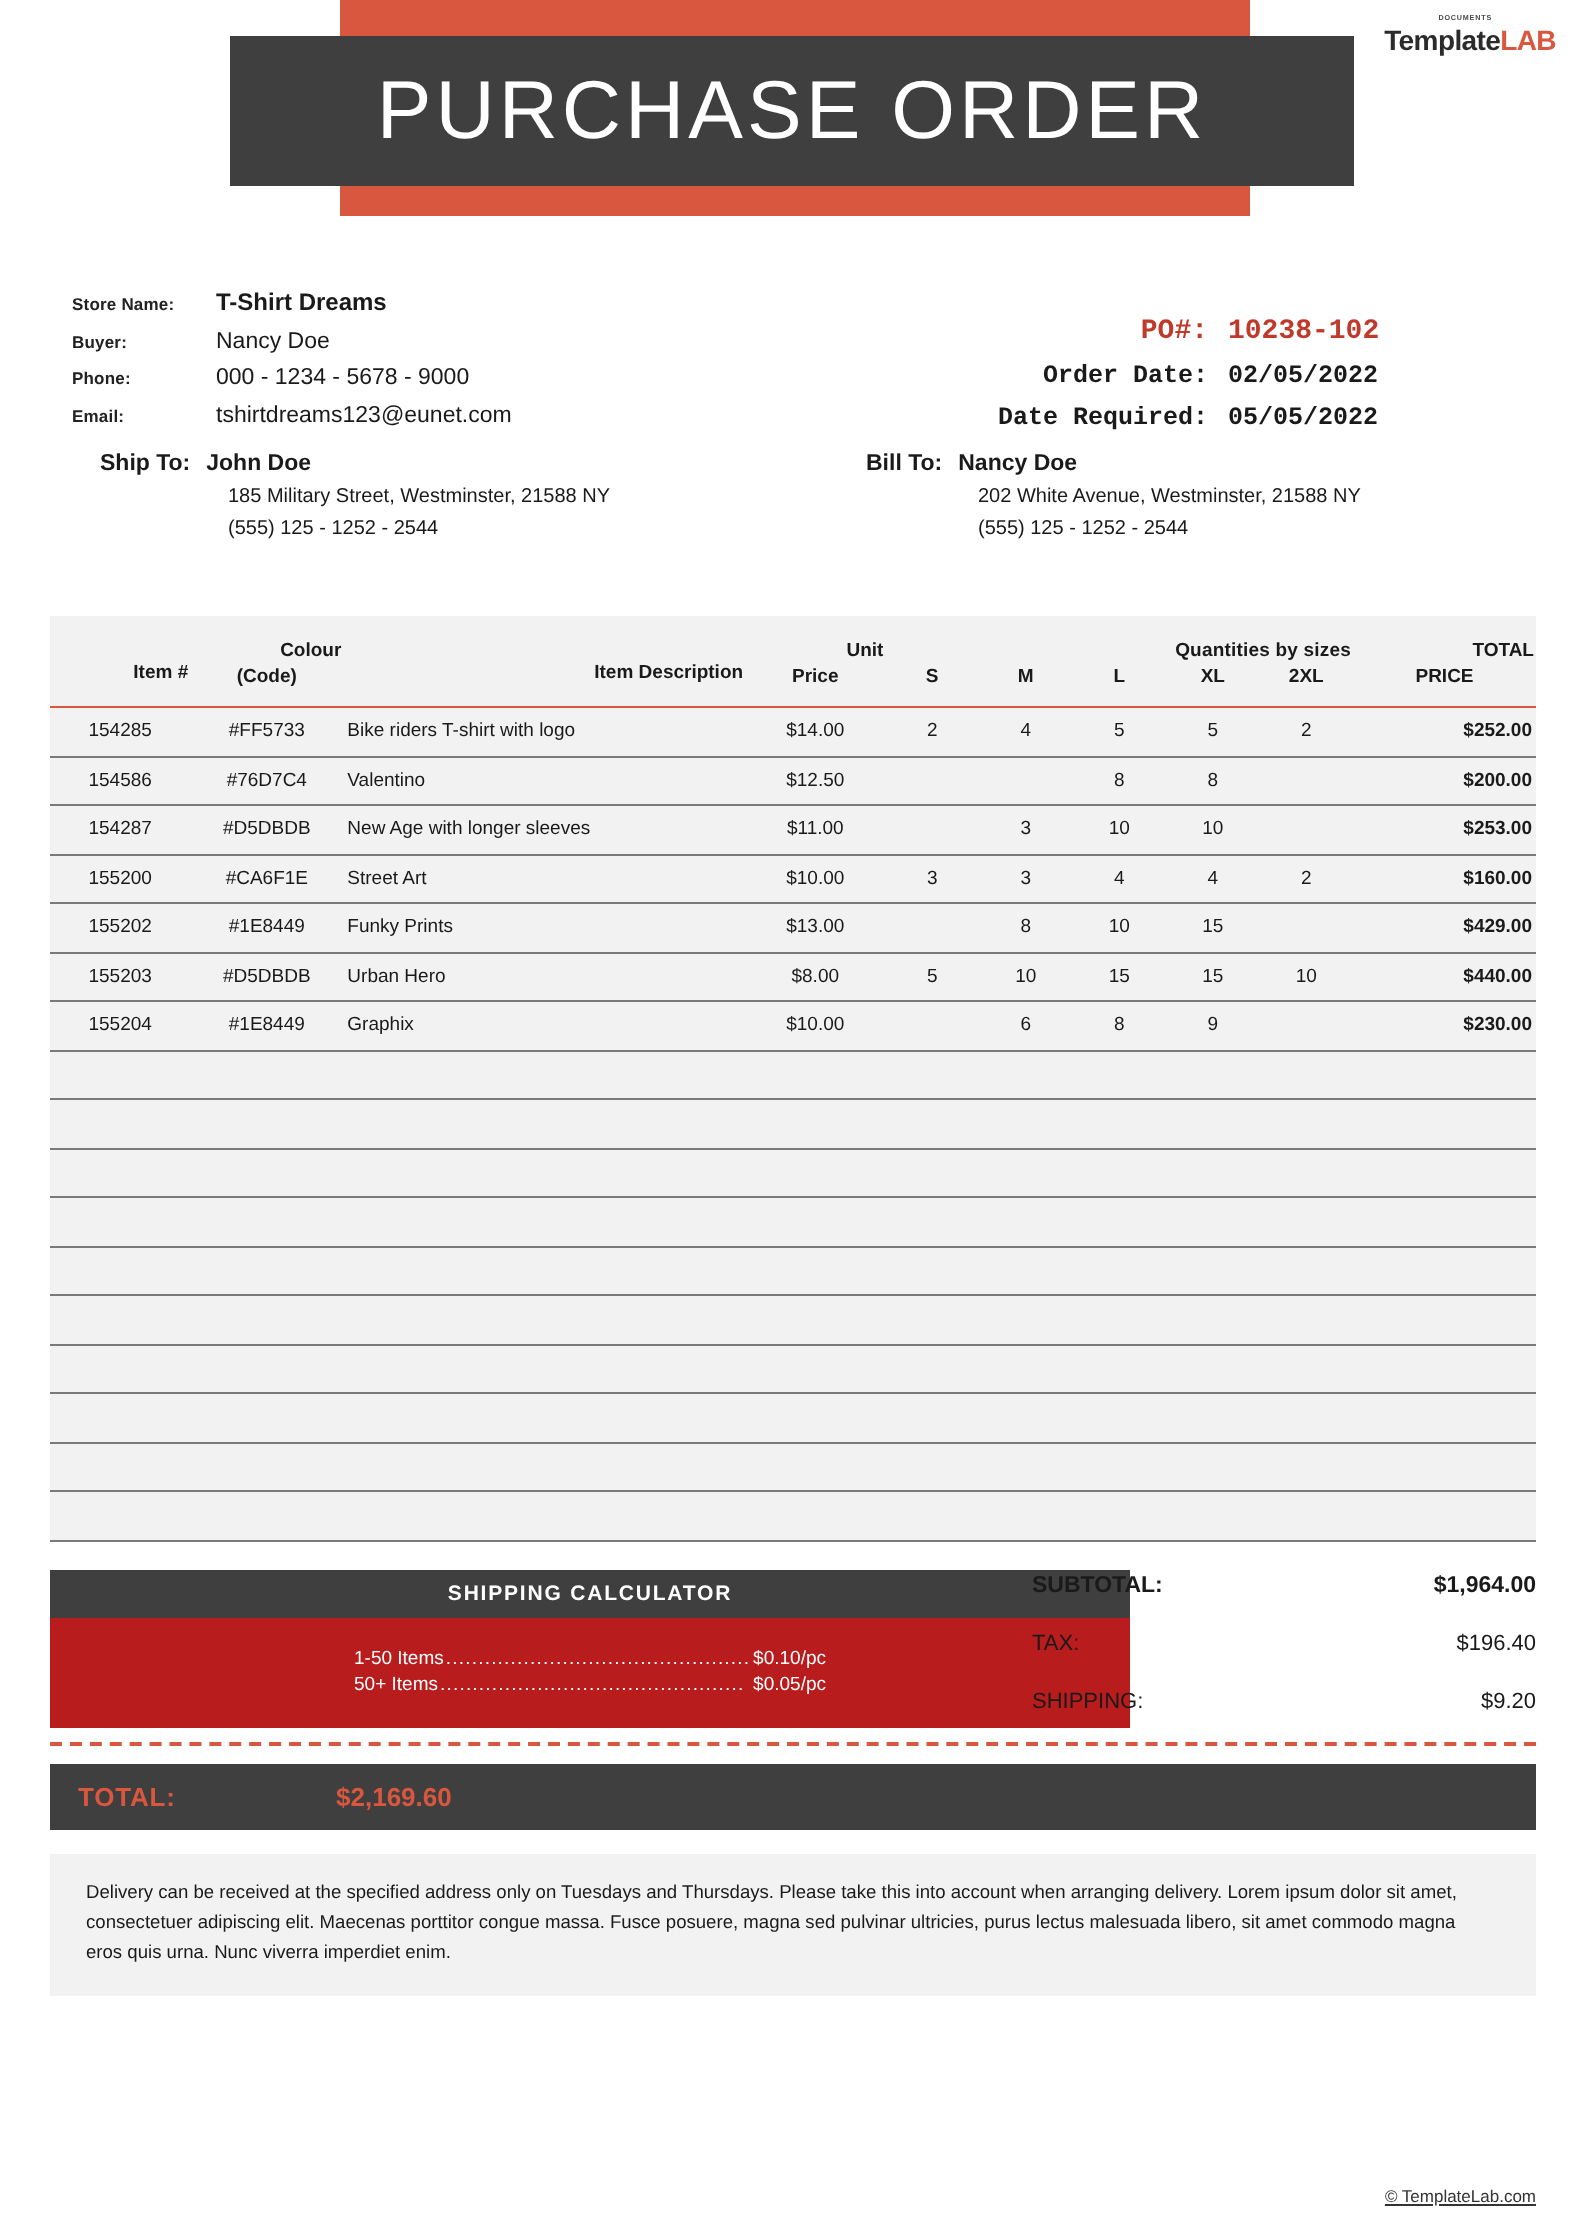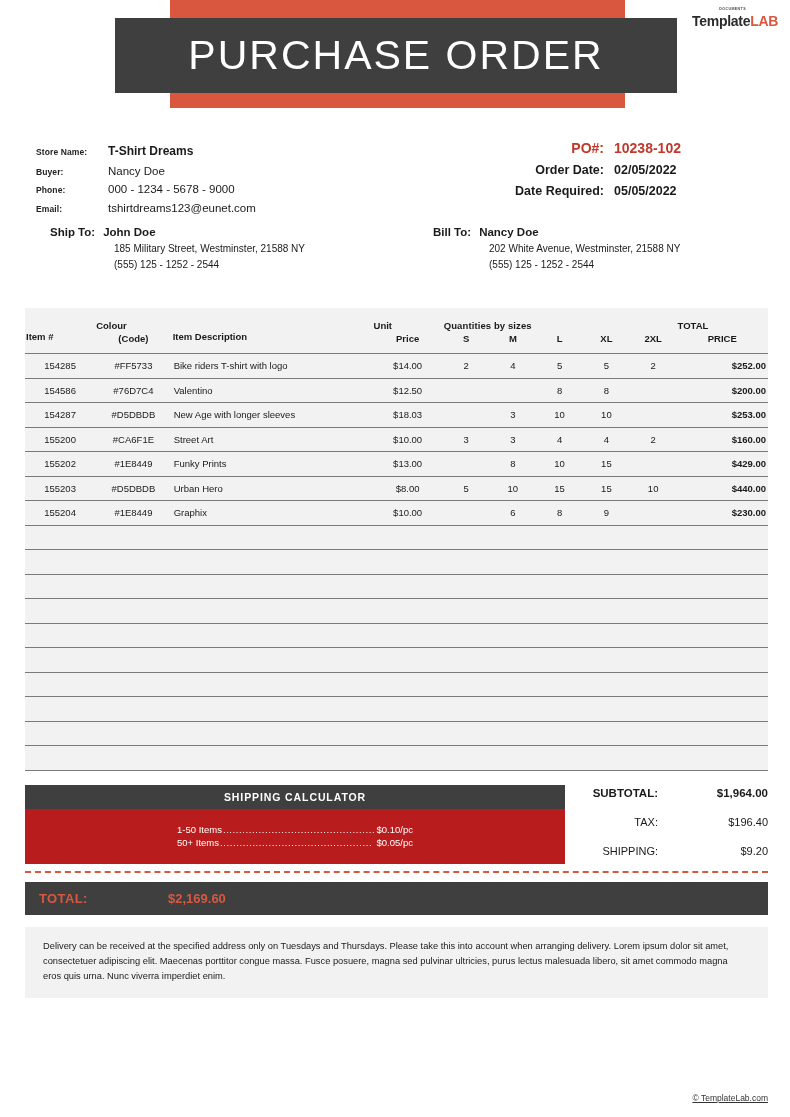--- a/index.html
+++ b/index.html
@@ -93,22 +93,23 @@
   }
   .info-val {
     font-size: 11.5px;
     color: #1a1a1a;
   }
   .info-val.bold { font-weight: bold; font-size: 12px; }
 
   .info-right {
     position: absolute;
     right: 90px;
-    top: 22px;
+    top: 40px;
     text-align: right;
+    font-family: Liberation Mono, monospace;
   }
   .po-row {
     display: flex;
     justify-content: flex-end;
     align-items: baseline;
     margin-bottom: 7px;
   }
   .po-lbl {
     font-size: 12.5px;
     font-weight: bold;
@@ -158,21 +159,21 @@
     margin: 10px 22px 0 25px;
     background: #F2F2F2;
   }
   table.items {
     width: 100%;
     border-collapse: collapse;
     font-size: 9.5px;
   }
   .thead-top td {
     background: #F2F2F2;
-    text-align: left;
+    text-align: right;
     font-weight: bold;
     font-size: 9.5px;
     padding-top: 12px;
     padding-bottom: 1px;
     border: none;
   }
   .thead-bot td {
     background: #F2F2F2;
     text-align: center;
     font-weight: bold;
@@ -257,21 +258,21 @@
     width: 252px;
   }
   .tot-row {
     display: flex;
     justify-content: space-between;
     align-items: baseline;
     font-size: 11px;
     margin-bottom: 17px;
   }
   .tot-row.first { font-weight: bold; font-size: 11.5px; }
-  .tot-lbl { text-align: right; flex: 1; padding-right: 18px; }
+  .tot-lbl { flex: 1; padding-right: 18px; }
   .tot-val { width: 92px; text-align: right; }
 
   .dashed-sep {
     margin: 0 22px 0 25px;
     border-top: 2px dashed #D9573F;
     height: 0;
   }
 
   
   .total-bar {
@@ -449,21 +450,21 @@
           <td class="c-sz"></td>
           <td class="c-sz">8</td>
           <td class="c-sz">8</td>
           <td class="c-sz"></td>
           <td class="c-total">$200.00</td>
         </tr>
         <tr class="item-row">
           <td class="c-item">154287</td>
           <td class="c-colour">#D5DBDB</td>
           <td class="c-desc">New Age with longer sleeves</td>
-          <td class="c-unit">$18.03</td>
+          <td class="c-unit">$11.00</td>
           <td class="c-sz"></td>
           <td class="c-sz">3</td>
           <td class="c-sz">10</td>
           <td class="c-sz">10</td>
           <td class="c-sz"></td>
           <td class="c-total">$253.00</td>
         </tr>
         <tr class="item-row">
           <td class="c-item">155200</td>
           <td class="c-colour">#CA6F1E</td>

